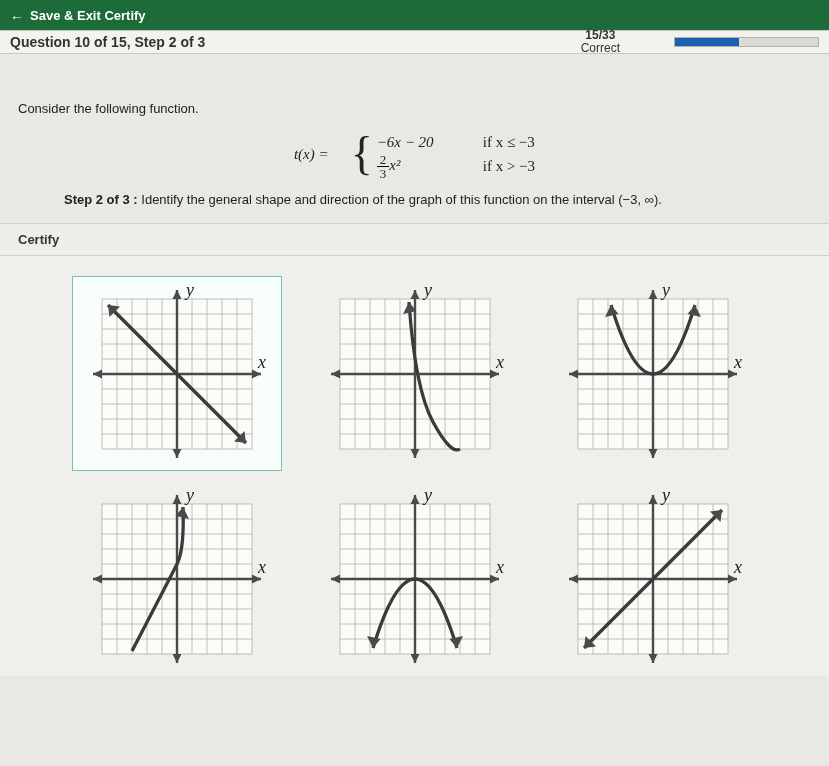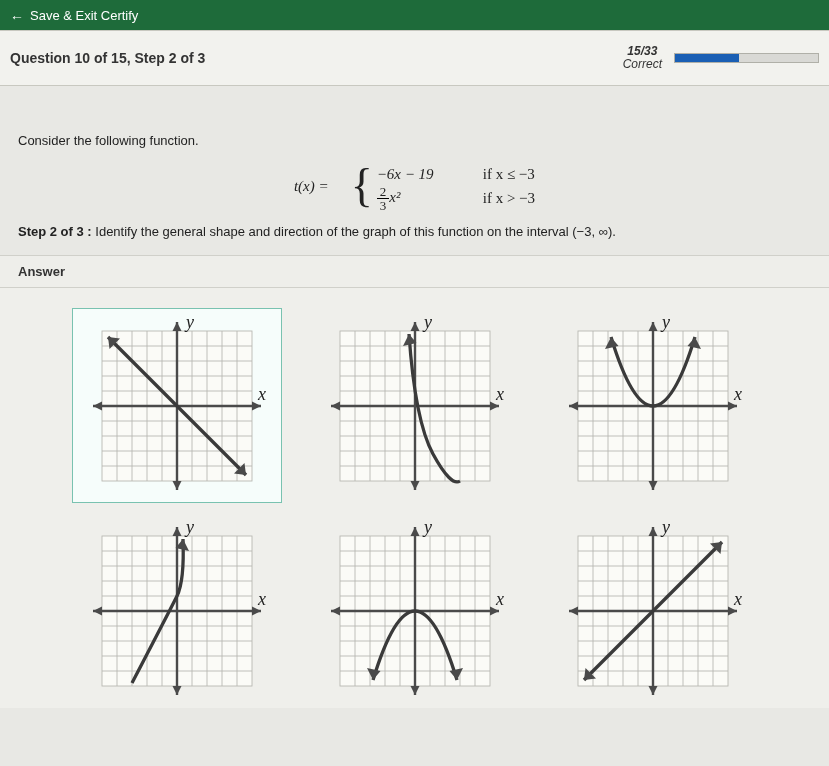--- a/index.html
+++ b/index.html
@@ -13,35 +13,36 @@
   .topbar {
     background: #1e6b3a;
     color: #fff;
     height: 30px;
     display: flex;
     align-items: center;
     padding: 0 10px;
     font-size: 13px;
   }
   .topbar .back { margin-right: 6px; font-size: 14px; }
-  .topbar .save { font-weight: 400; margin-right: 24px; text-align: right; }
+  .topbar .save { font-weight: 700; margin-right: 24px; text-align: right; }
   .topbar .lesson { font-weight: 400; }
   .qbar {
     background: #f2f2ee;
     border-top: 1px solid #c8c8c0;
     border-bottom: 1px solid #c8c8c0;
-    height: 56px;
+    height: 24px;
     display: flex;
     align-items: center;
     padding: 0 10px;
     font-size: 14px;
+    gap: 42px;
   }
   .qbar .qtitle { font-weight: 700; color: #333; flex: 0 0 auto; }
   .qbar .spacer { flex: 1; }
-  .qbar .score { font-size: 12px; color: #333; text-align: center; margin-right: 12px; line-height: 1.1; font-style: italic; }
+  .qbar .score { font-size: 12px; color: #333; text-align: center; margin-right: 12px; line-height: 1.1; }
   .qbar .score .num { font-weight: 700; }
   .progress-wrap {
     position: relative;
     width: 145px; height: 10px;
     background: #d9d9d5;
     border: 1px solid #b0b0a8;
   }
   .progress-fill {
     position: absolute; left: 0; top: 0; bottom: 0;
     background: #1a5fb4;
@@ -67,21 +68,21 @@
   }
   .cases .row { display: flex; align-items: center; height: 24px; }
   .cases .expr { width: 80px; font-style: italic; }
   .cases .cond { margin-left: 26px; font-style: normal; }
   .frac {
     display: inline-flex; flex-direction: column; align-items: center;
     vertical-align: middle; font-style: normal; line-height: 1;
   }
   .frac .n { border-bottom: 1px solid #000; padding: 0 3px; font-size: 13px;}
   .frac .d { padding: 0 3px; font-size: 13px;}
-  .step { font-size: 13px; margin-bottom: 16px; }
+  .step { font-size: 13px; margin-bottom: 16px; margin-left: 46px; }
   .step b { font-weight: 700; }
   .answer-bar {
     background: #eeeeea;
     border-top: 1px solid #d0d0ca;
     border-bottom: 1px solid #d0d0ca;
     padding: 8px 18px;
     font-size: 13px;
     font-weight: 700;
     color: #333;
   }
@@ -135,41 +136,41 @@
 </div>
 
 <div class="content">
   <div class="prompt">Consider the following function.</div>
 
   <div class="formula">
     <span class="lhs">t(x) =</span>
     <span class="brace">{</span>
     <span class="cases">
       <span class="row">
-        <span class="expr">−6x − 19</span>
+        <span class="expr">−6x − 20</span>
         <span class="cond">if x ≤ −3</span>
       </span>
       <span class="row">
         <span class="expr">
           <span class="frac">
             <span class="n">2</span>
             <span class="d">3</span>
           </span><i>x²</i>
         </span>
         <span class="cond">if x &gt; −3</span>
       </span>
     </span>
   </div>
 
   <div class="step">
     <b>Step 2 of 3 :</b><span> Identify the general shape and direction of the graph of this function on the interval (−3, ∞).</span>
   </div>
 </div>
 
-<div class="answer-bar">Answer</div>
+<div class="answer-bar">Certify</div>
 
 <div class="graph-area">
   <div class="graph-grid">
 
     <div class="graph-cell selected">
       <svg width="190" height="180" viewBox="0 0 120 120">
         <g>
           <rect x="10" y="10" width="100" height="100" fill="#fbfbf7" stroke="#b8b8b2" stroke-width="0.6"></rect>
           <g class="gridline">
               <line x1="20" y1="10" x2="20" y2="110"></line>

